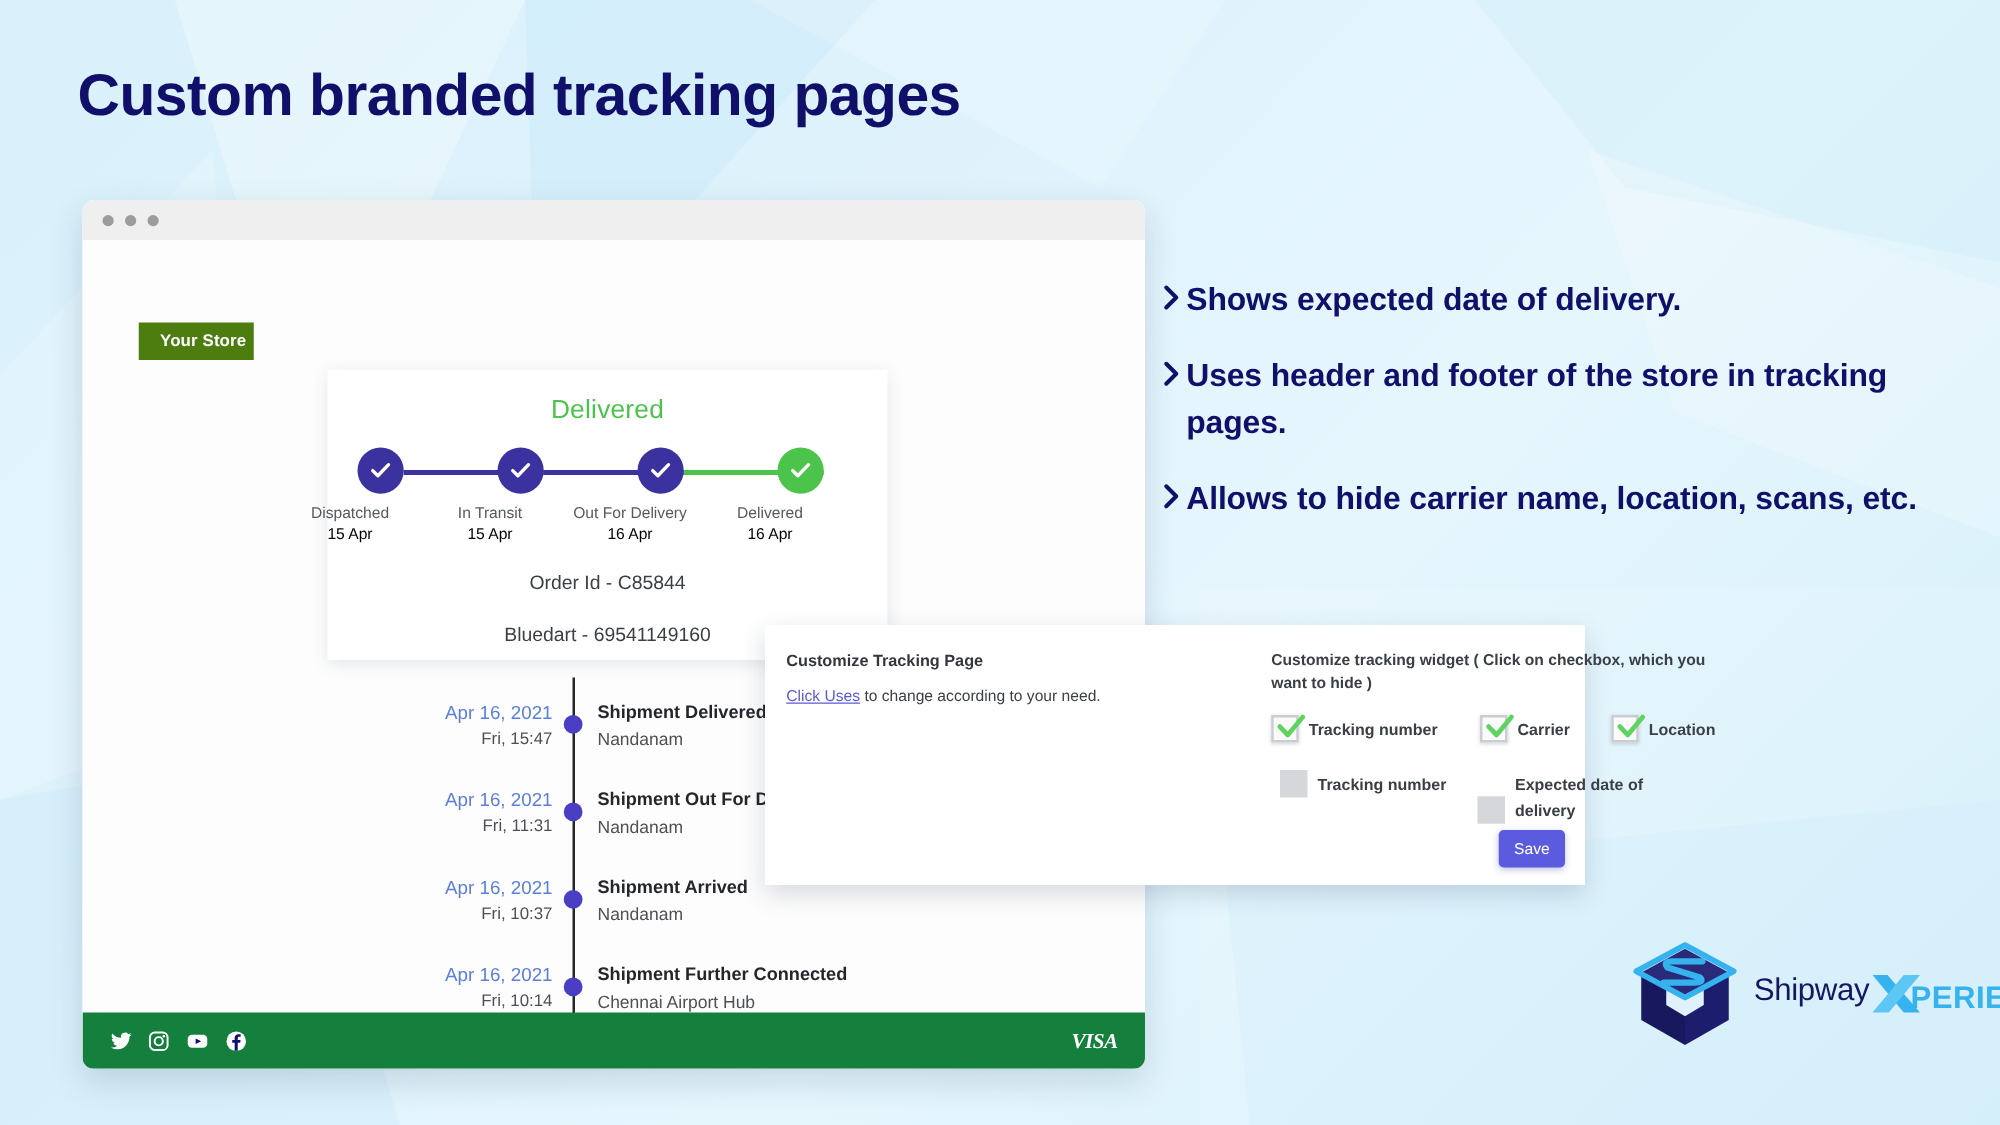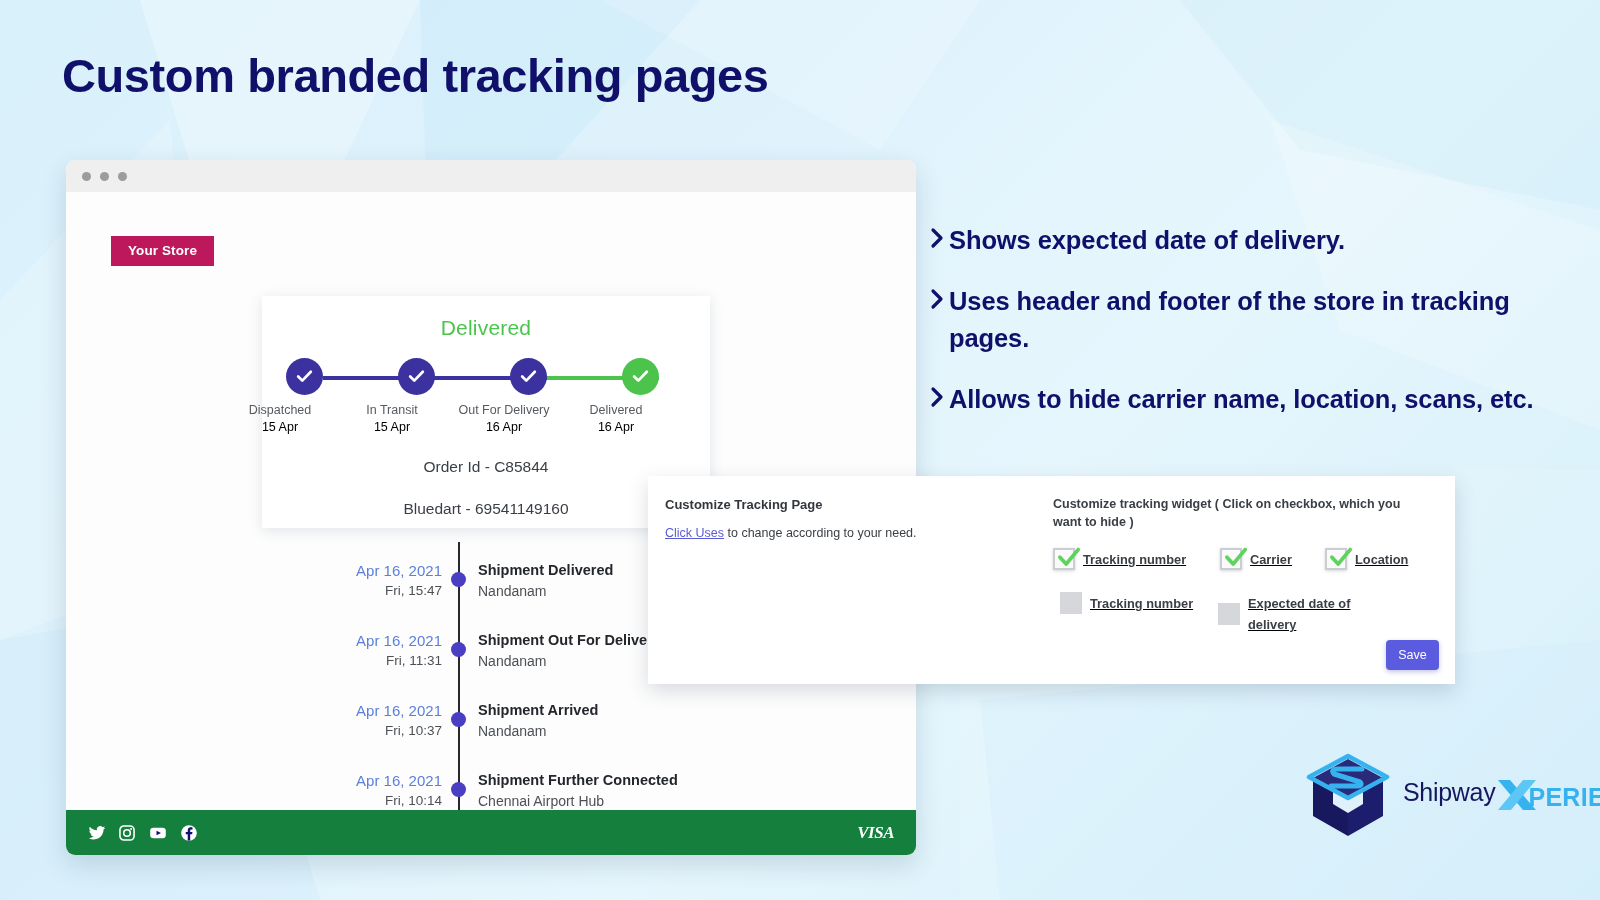--- a/index.html
+++ b/index.html
@@ -55,26 +55,26 @@
   .dot { width: 9px; height: 9px; border-radius: 50%; background: #9c9c9c; }
 
   #browser-body {
     position: relative;
     height: 663px;
     background: #fdfdfd;
   }
 
   #your-store {
     position: absolute;
-    left: 45px; top: 44px;
-    background: #be185d;
+    left: 45px; top: 66px;
+    background: #4d7c0f;
     color: #ffffff;
     font-size: 13.5px;
     font-weight: bold;
-    padding: 7px 17px 8px 17px;
+    padding: 7px 6px 8px 17px;
     letter-spacing: 0.1px;
   }
 
   
   #track-card {
     position: absolute;
     left: 196px; top: 104px;
     width: 448px; height: 232px;
     background: #ffffff;
     box-shadow: 0 3px 13px rgba(40,60,90,0.13);
@@ -177,43 +177,42 @@
     font-size: 17px;
     font-weight: bold;
     font-style: italic;
     letter-spacing: -0.5px;
     font-family: "Liberation Serif", serif;
   }
 
   
   #customize-panel {
     position: absolute;
-    left: 612px; top: 476px;
-    width: 807px; height: 208px;
+    left: 612px; top: 500px;
+    width: 656px; height: 208px;
     background: #ffffff;
     box-shadow: 0 7px 19px rgba(30,50,80,0.17);
-    margin-left: 36px;
   }
   #cz-left { position: absolute; left: 17px; top: 19px; width: 340px; }
   #cz-title { font-size: 13px; font-weight: bold; color: #33373d; line-height: 20px; }
   #cz-sub { margin-top: 9px; font-size: 12.5px; color: #3a3f45; line-height: 18px; }
   #cz-link {
     color: #5b5bd6;
     text-decoration: underline;
   }
 
   #cz-right { position: absolute; left: 405px; top: 19px; width: 390px; }
   #cz-widget-title {
     font-size: 12.5px; font-weight: bold; color: #3a3f45;
     line-height: 18px; width: 365px;
   }
   .cb-row { position: relative; margin-top: 17px; height: 28px; }
   .cb-row.second { margin-top: 16px; height: 46px; }
 
-  .cb-item { position: absolute; top: 0; display: flex; align-items: center; gap: 8px; text-decoration: underline; }
+  .cb-item { position: absolute; top: 0; display: flex; align-items: flex-end; gap: 8px; }
   .cb-box {
     position: relative;
     width: 22px; height: 22px;
     flex: none;
   }
   .cb-box.checked {
     background: #fafafa;
     border: 2px solid #c9cdd4;
     box-shadow: 0 1px 3px rgba(0,0,0,0.17);
   }

